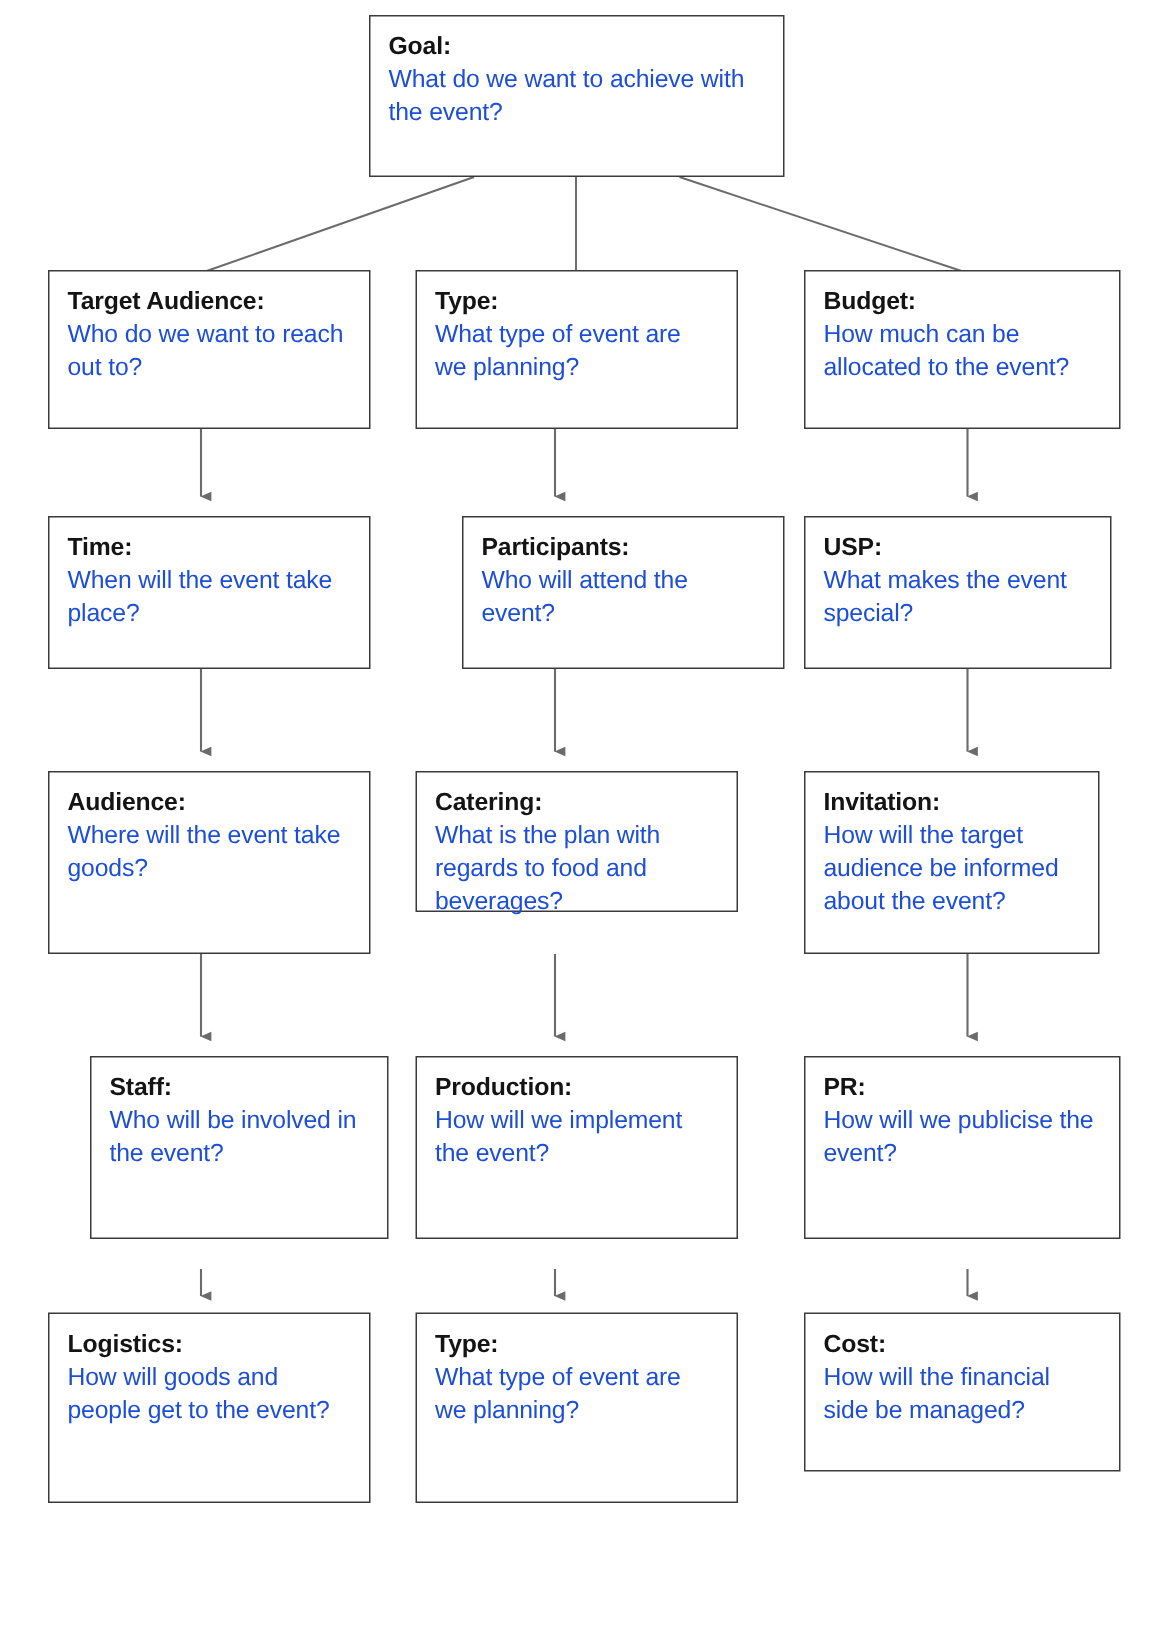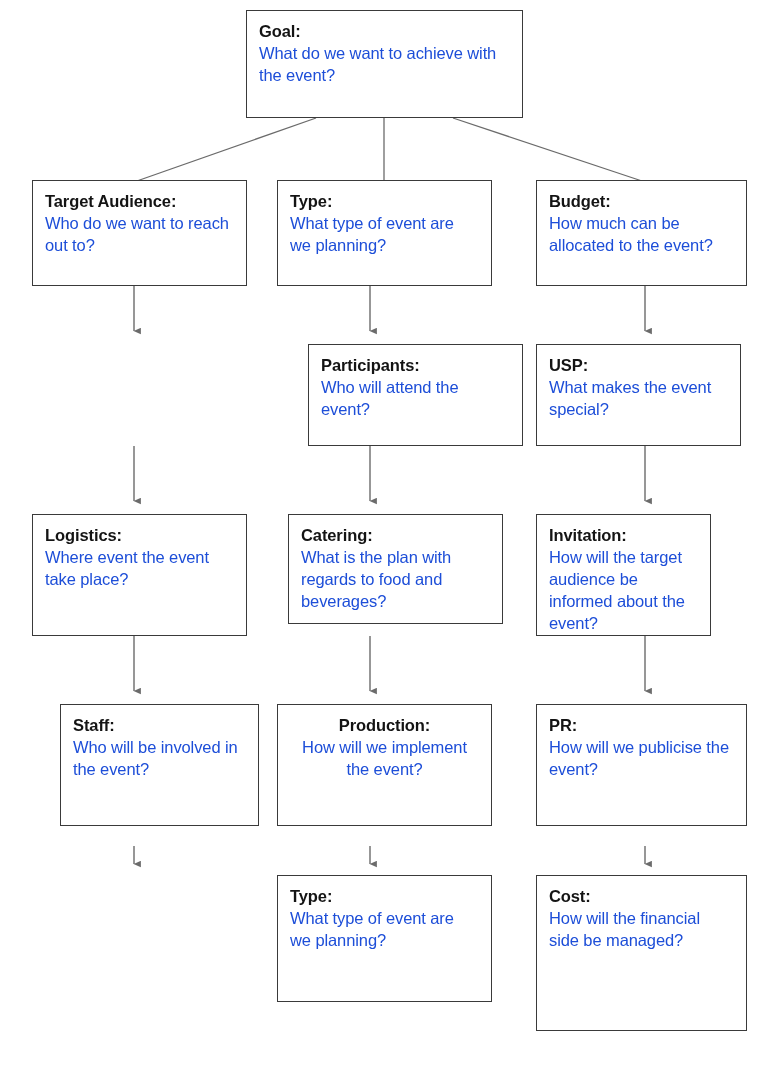--- a/index.html
+++ b/index.html
@@ -86,64 +86,72 @@
 
   <div class="node" style="left:246px; top:10px; width:277px; height:108px;">
     <span class="node-title">Goal:</span>
     <span class="node-body">What do we want to achieve with the event?</span>
   </div>
 
   <div class="node" style="left:32px; top:180px; width:215px; height:106px;">
     <span class="node-title">Target Audience:</span>
     <span class="node-body">Who do we want to reach out to?</span>
   </div>
+  <div class="node" style="left:32px; top:344px; width:215px; height:102px;">
+    <span class="node-title">Time:</span>
+    <span class="node-body">When will the event take place?</span>
+  </div>
   <div class="node" style="left:32px; top:514px; width:215px; height:122px;">
-    <span class="node-title">Logistics:</span>
-    <span class="node-body">Where event the event take place?</span>
+    <span class="node-title">Audience:</span>
+    <span class="node-body">Where will the event take goods?</span>
   </div>
   <div class="node" style="left:32px; top:704px; width:199px; height:122px;margin-left:28px;">
     <span class="node-title">Staff:</span>
     <span class="node-body">Who will be involved in the event?</span>
+  </div>
+  <div class="node" style="left:32px; top:875px; width:215px; height:127px;">
+    <span class="node-title">Logistics:</span>
+    <span class="node-body">How will goods and people get to the event?</span>
   </div>
 
   <div class="node" style="left:277px; top:180px; width:215px; height:106px;">
     <span class="node-title">Type:</span>
     <span class="node-body">What type of event are we planning?</span>
   </div>
   <div class="node" style="left:277px; top:344px; width:215px; height:102px;margin-left:31px;">
     <span class="node-title">Participants:</span>
     <span class="node-body">Who will attend the event?</span>
   </div>
-  <div class="node" style="left:288px; top:514px; width:215px; height:110px;">
+  <div class="node" style="left:277px; top:514px; width:215px; height:94px;">
     <span class="node-title">Catering:</span>
     <span class="node-body">What is the plan with regards to food and beverages?</span>
   </div>
-  <div class="node" style="left:277px; top:704px; width:215px; height:122px;text-align:center;">
+  <div class="node" style="left:277px; top:704px; width:215px; height:122px;">
     <span class="node-title">Production:</span>
     <span class="node-body">How will we implement the event?</span>
   </div>
   <div class="node" style="left:277px; top:875px; width:215px; height:127px;">
     <span class="node-title">Type:</span>
     <span class="node-body">What type of event are we planning?</span>
   </div>
 
   <div class="node" style="left:536px; top:180px; width:211px; height:106px;">
     <span class="node-title">Budget:</span>
     <span class="node-body">How much can be allocated to the event?</span>
   </div>
   <div class="node" style="left:536px; top:344px; width:205px; height:102px;">
     <span class="node-title">USP:</span>
     <span class="node-body">What makes the event special?</span>
   </div>
-  <div class="node" style="left:536px; top:514px; width:175px; height:122px;">
+  <div class="node" style="left:536px; top:514px; width:197px; height:122px;">
     <span class="node-title">Invitation:</span>
     <span class="node-body">How will the target audience be informed about the event?</span>
   </div>
   <div class="node" style="left:536px; top:704px; width:211px; height:122px;">
     <span class="node-title">PR:</span>
     <span class="node-body">How will we publicise the event?</span>
   </div>
-  <div class="node" style="left:536px; top:875px; width:211px; height:156px;">
+  <div class="node" style="left:536px; top:875px; width:211px; height:106px;">
     <span class="node-title">Cost:</span>
     <span class="node-body">How will the financial side be managed?</span>
   </div>
 
 </div>
 
 </body></html>

